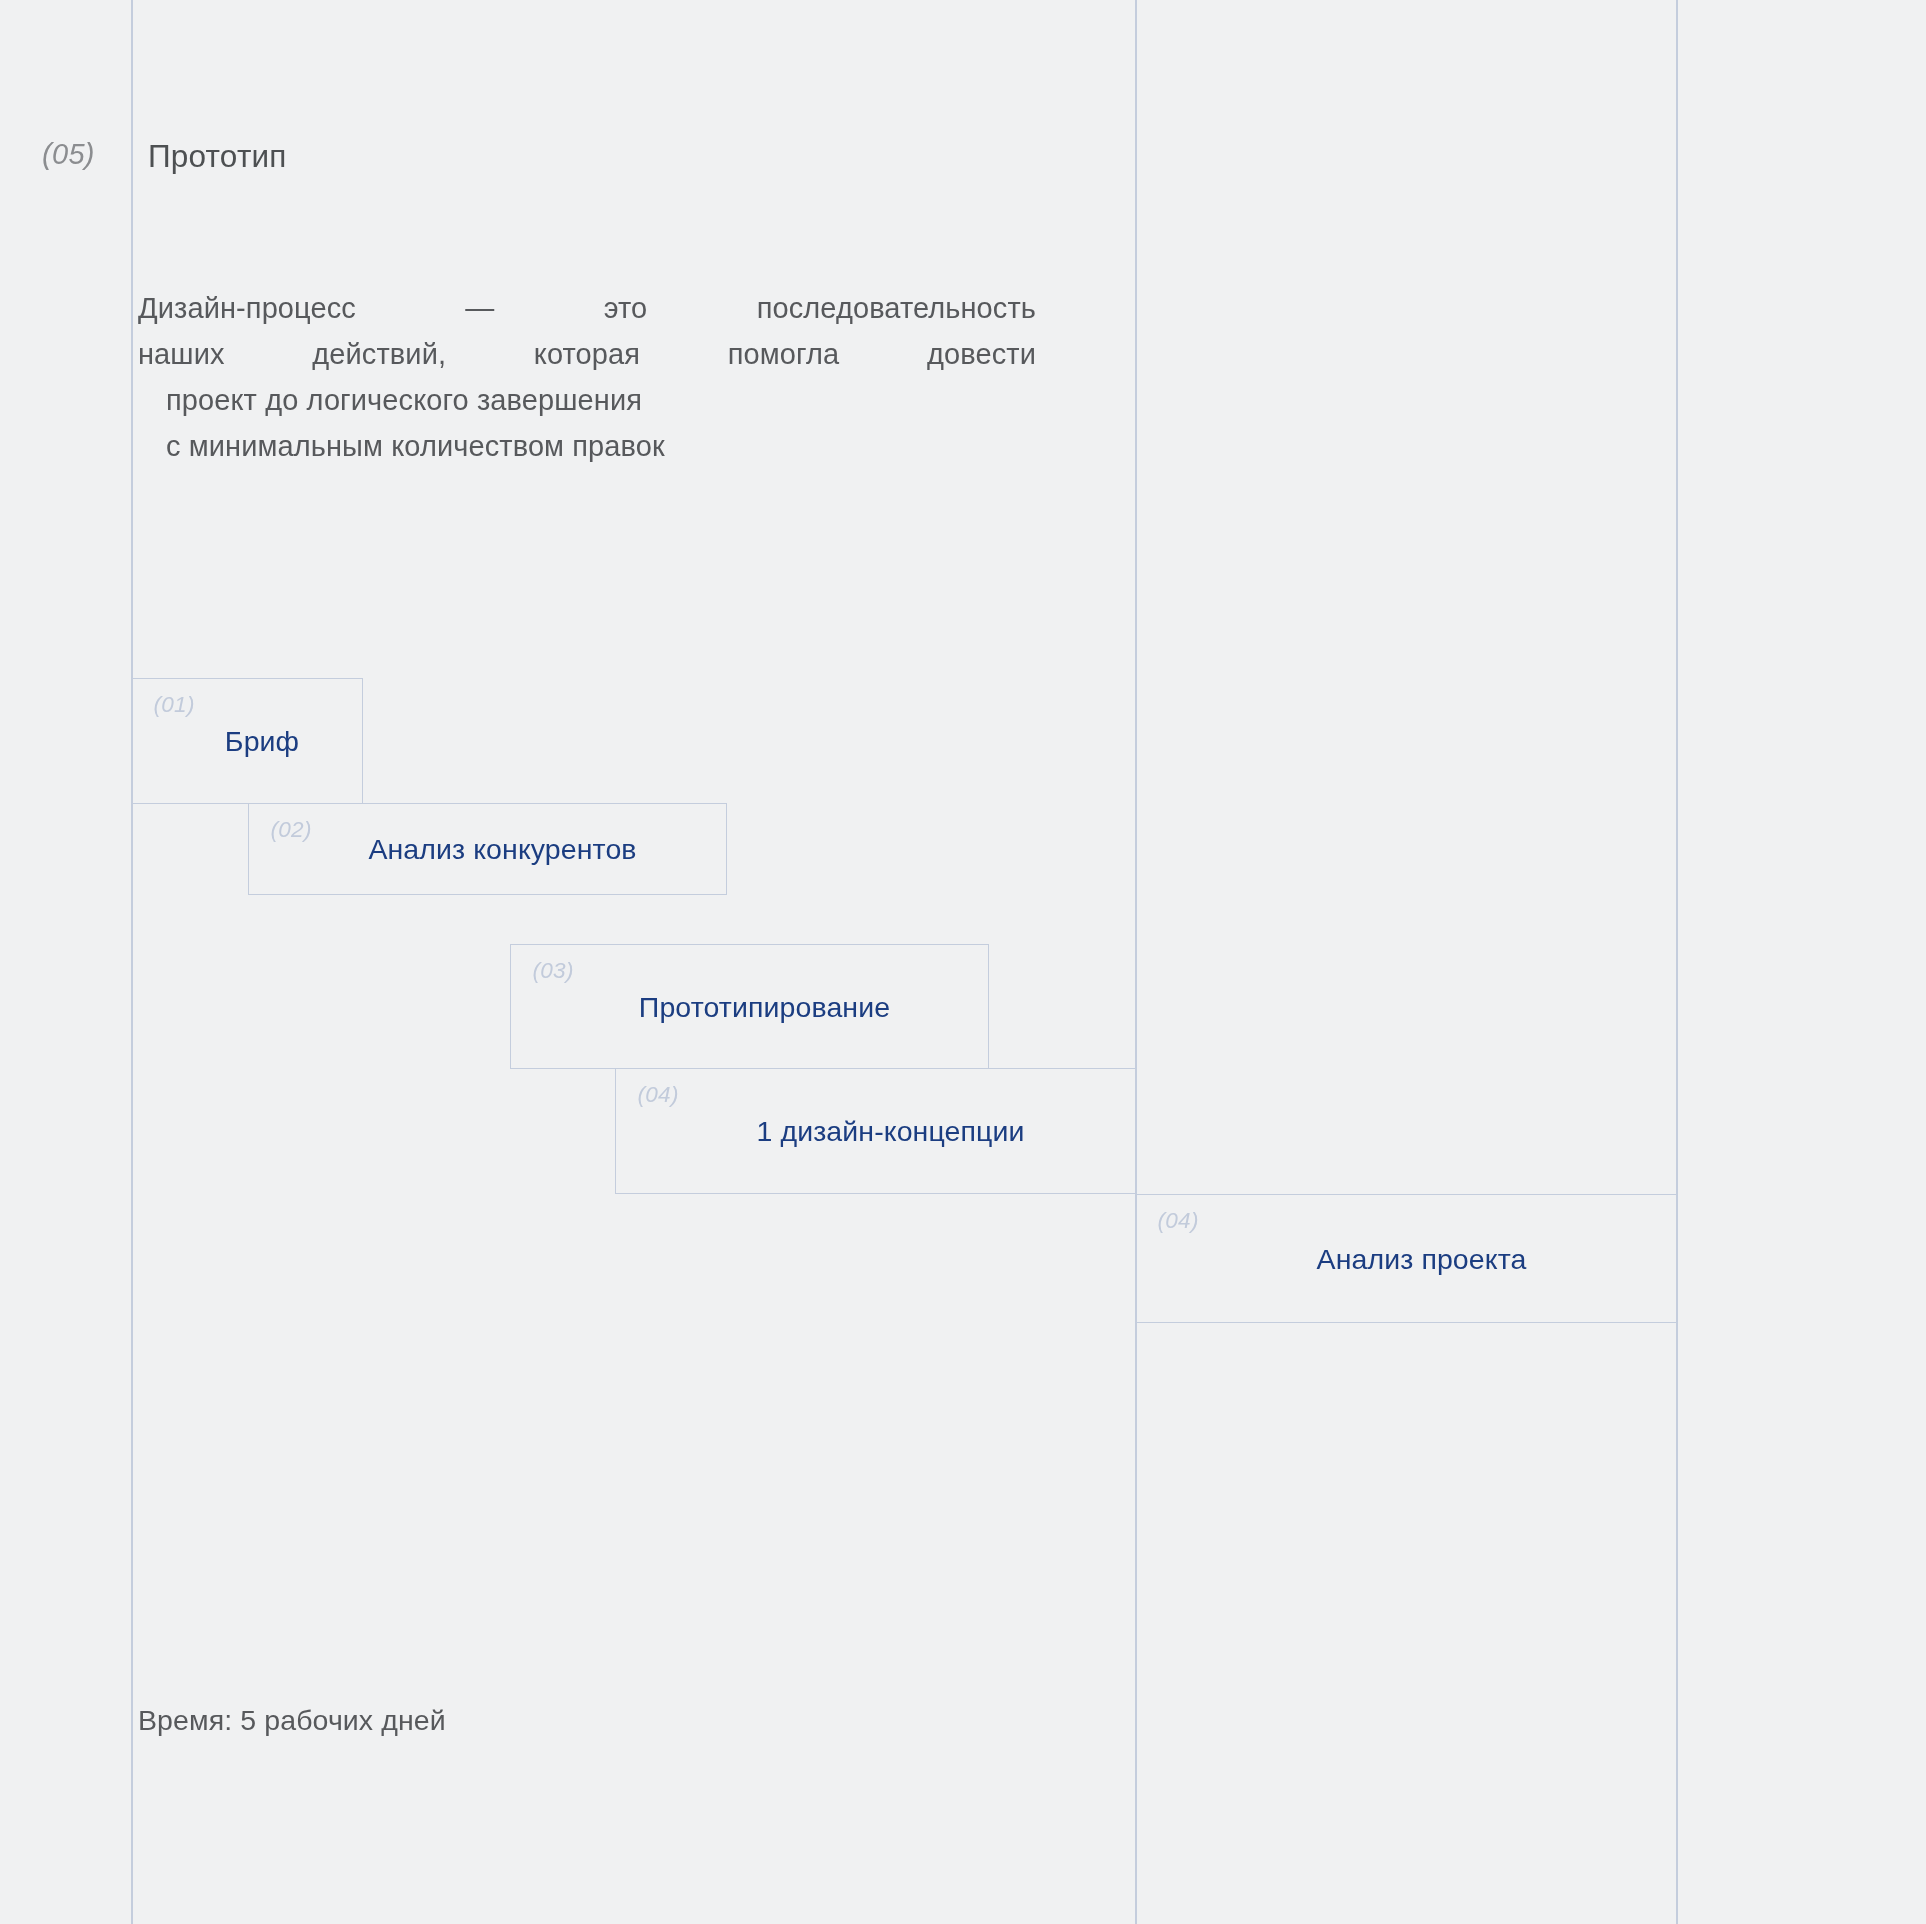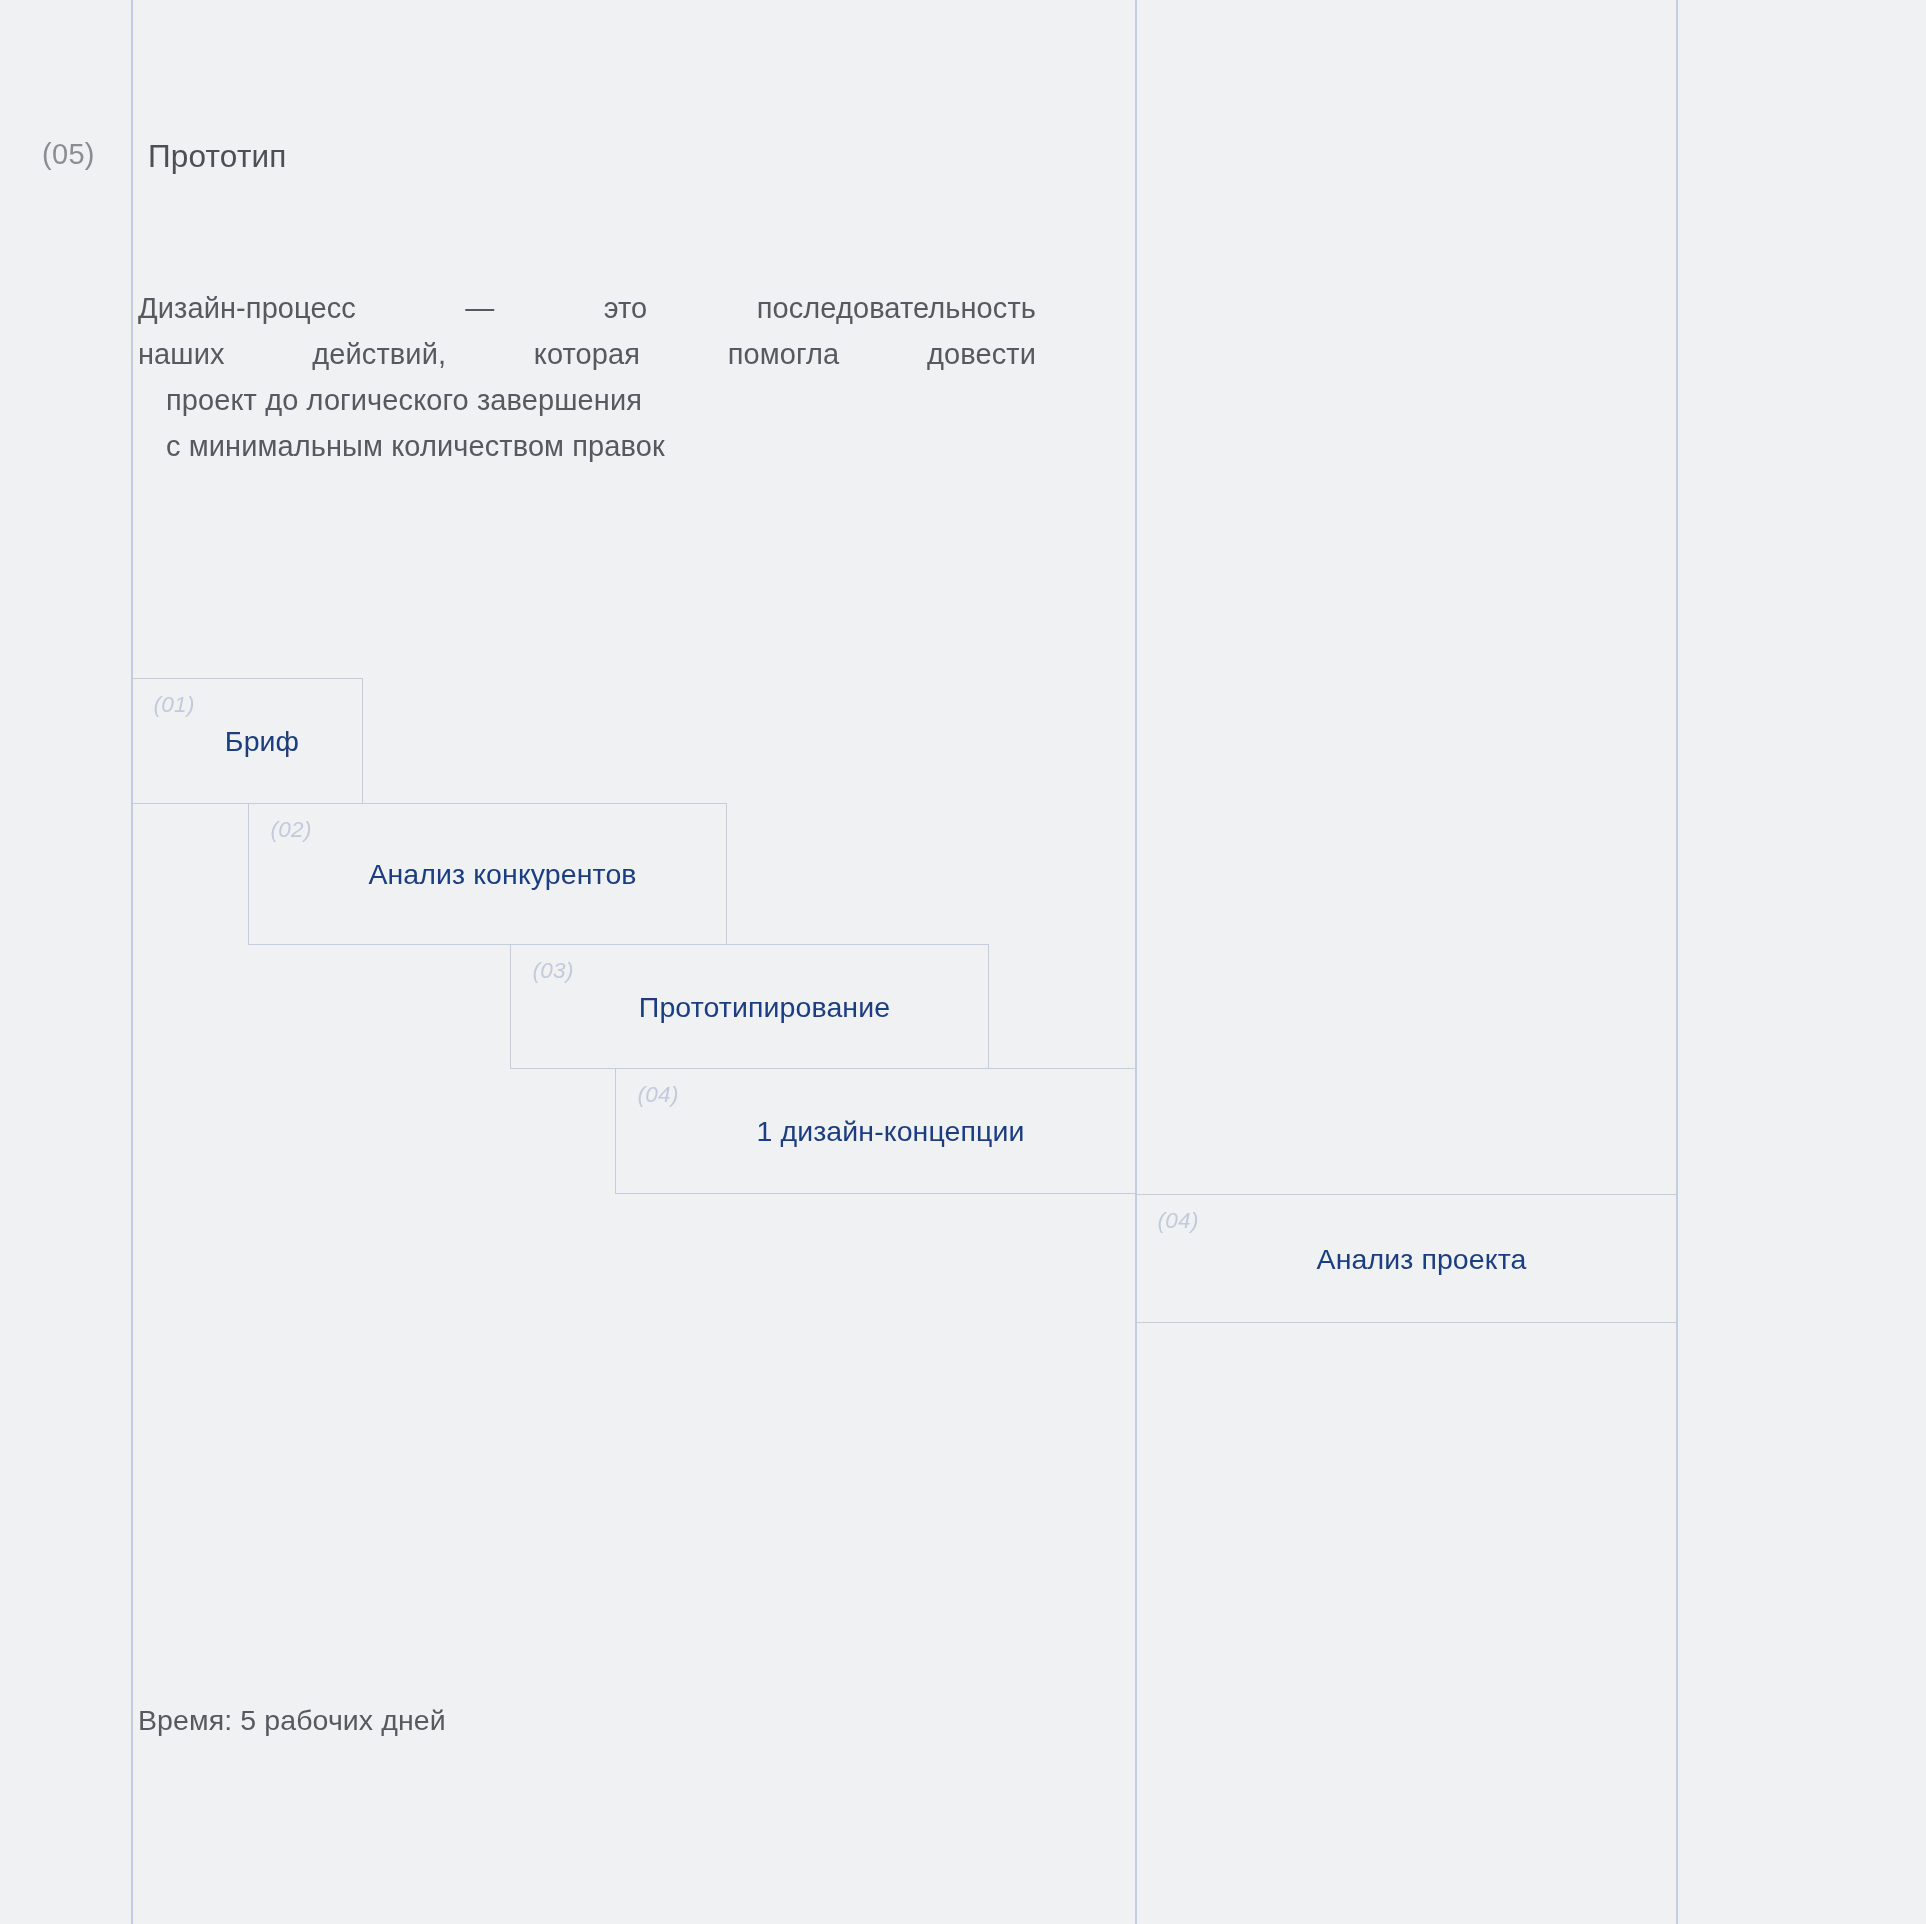--- a/index.html
+++ b/index.html
@@ -34,20 +34,21 @@
     left: 0;
     top: 138px;
     width: 1011px;
     height: 42px;
   }
   .section-num {
     position: absolute;
     left: 42px;
     top: 0;
     font-size: 29px;
+    font-style: italic;
     color: #8b8d90;
     letter-spacing: 0.3px;
   }
   .section-title {
     position: absolute;
     left: 148px;
     top: 0;
     font-size: 31.5px;
     color: #4d5052;
     letter-spacing: 0.2px;
@@ -107,21 +108,21 @@
     font-size: 28.5px;
     color: #1b3d81;
     letter-spacing: 0.1px;
     padding-left: 36px;
     padding-right: 6px;
     box-sizing: border-box;
   }
 
   
   #step-1 { left: 131px;  top: 678px; width: 232px;  height: 126px; }
-  #step-2 { left: 248px;  top: 803px; width: 479px;  height: 142px; }
+  #step-2 { left: 248px;  top: 803px; width: 479px;  height: 92px; }
   #step-3 { left: 510px;  top: 944px; width: 479px;  height: 125px; }
   #step-4 { left: 615px; top: 1068px; width: 521px;  height: 126px; }
   #step-5 { left: 1135px; top: 1194px; width: 543px;  height: 129px; }
 
   
   .time-note {
     position: absolute;
     left: 138px;
     top: 1704px;
     font-size: 28.5px;

